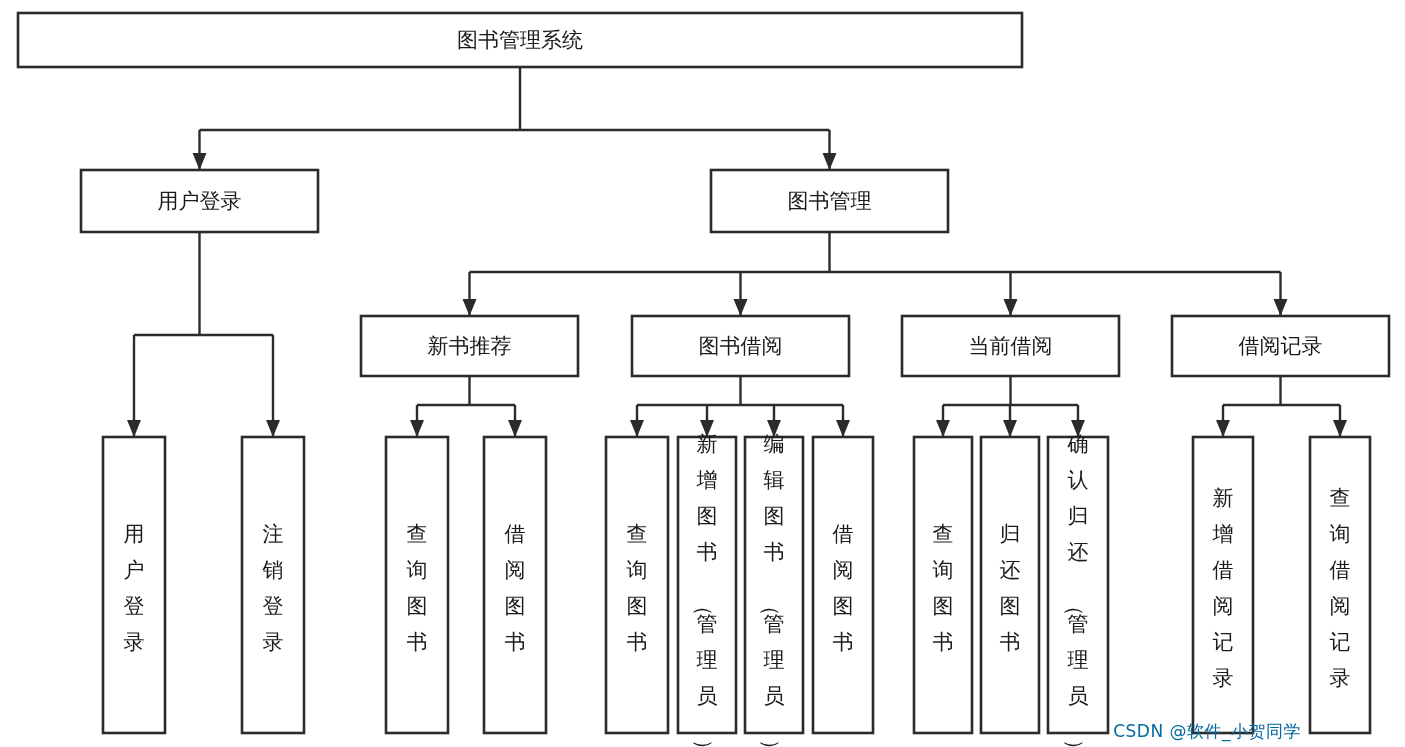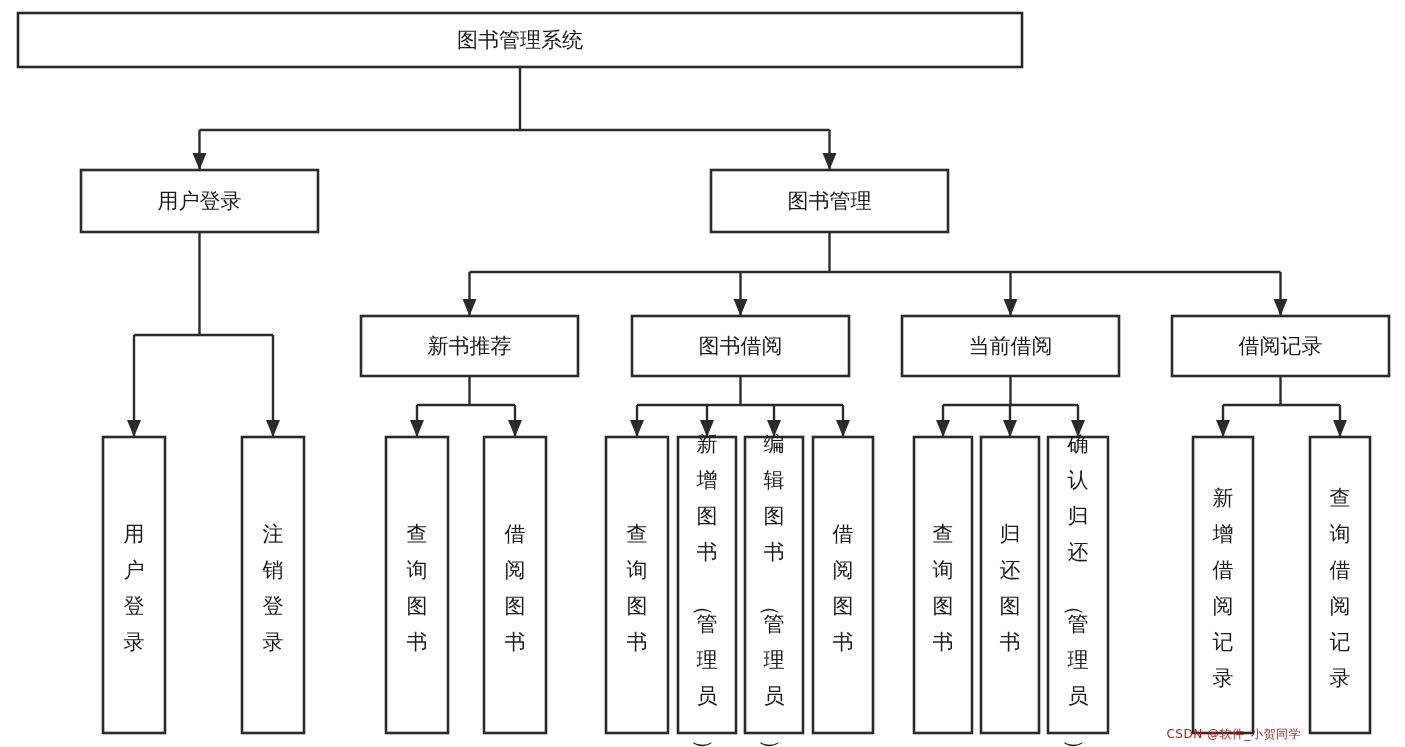--- a/index.html
+++ b/index.html
@@ -54,22 +54,22 @@
     font-family: "DejaVu Sans", "Liberation Sans", sans-serif;
     font-size: 21px;
     fill: #1a1a1a;
     text-anchor: middle;
   }
   .watermark-text {
     position: absolute;
     right: 8px;
     bottom: 4px;
     font-family: "DejaVu Sans", "Liberation Sans", sans-serif;
-    font-size: 12px;
-    color: #b91c1c;
+    font-size: 17px;
+    color: #0369a1;
     letter-spacing: 0.5px;
     white-space: nowrap;
     user-select: none;
   }
 </style>
 </head>
 <body>
 
 <div id="diagram-root">
   <svg id="flowchart" viewBox="0 0 1405 747">

